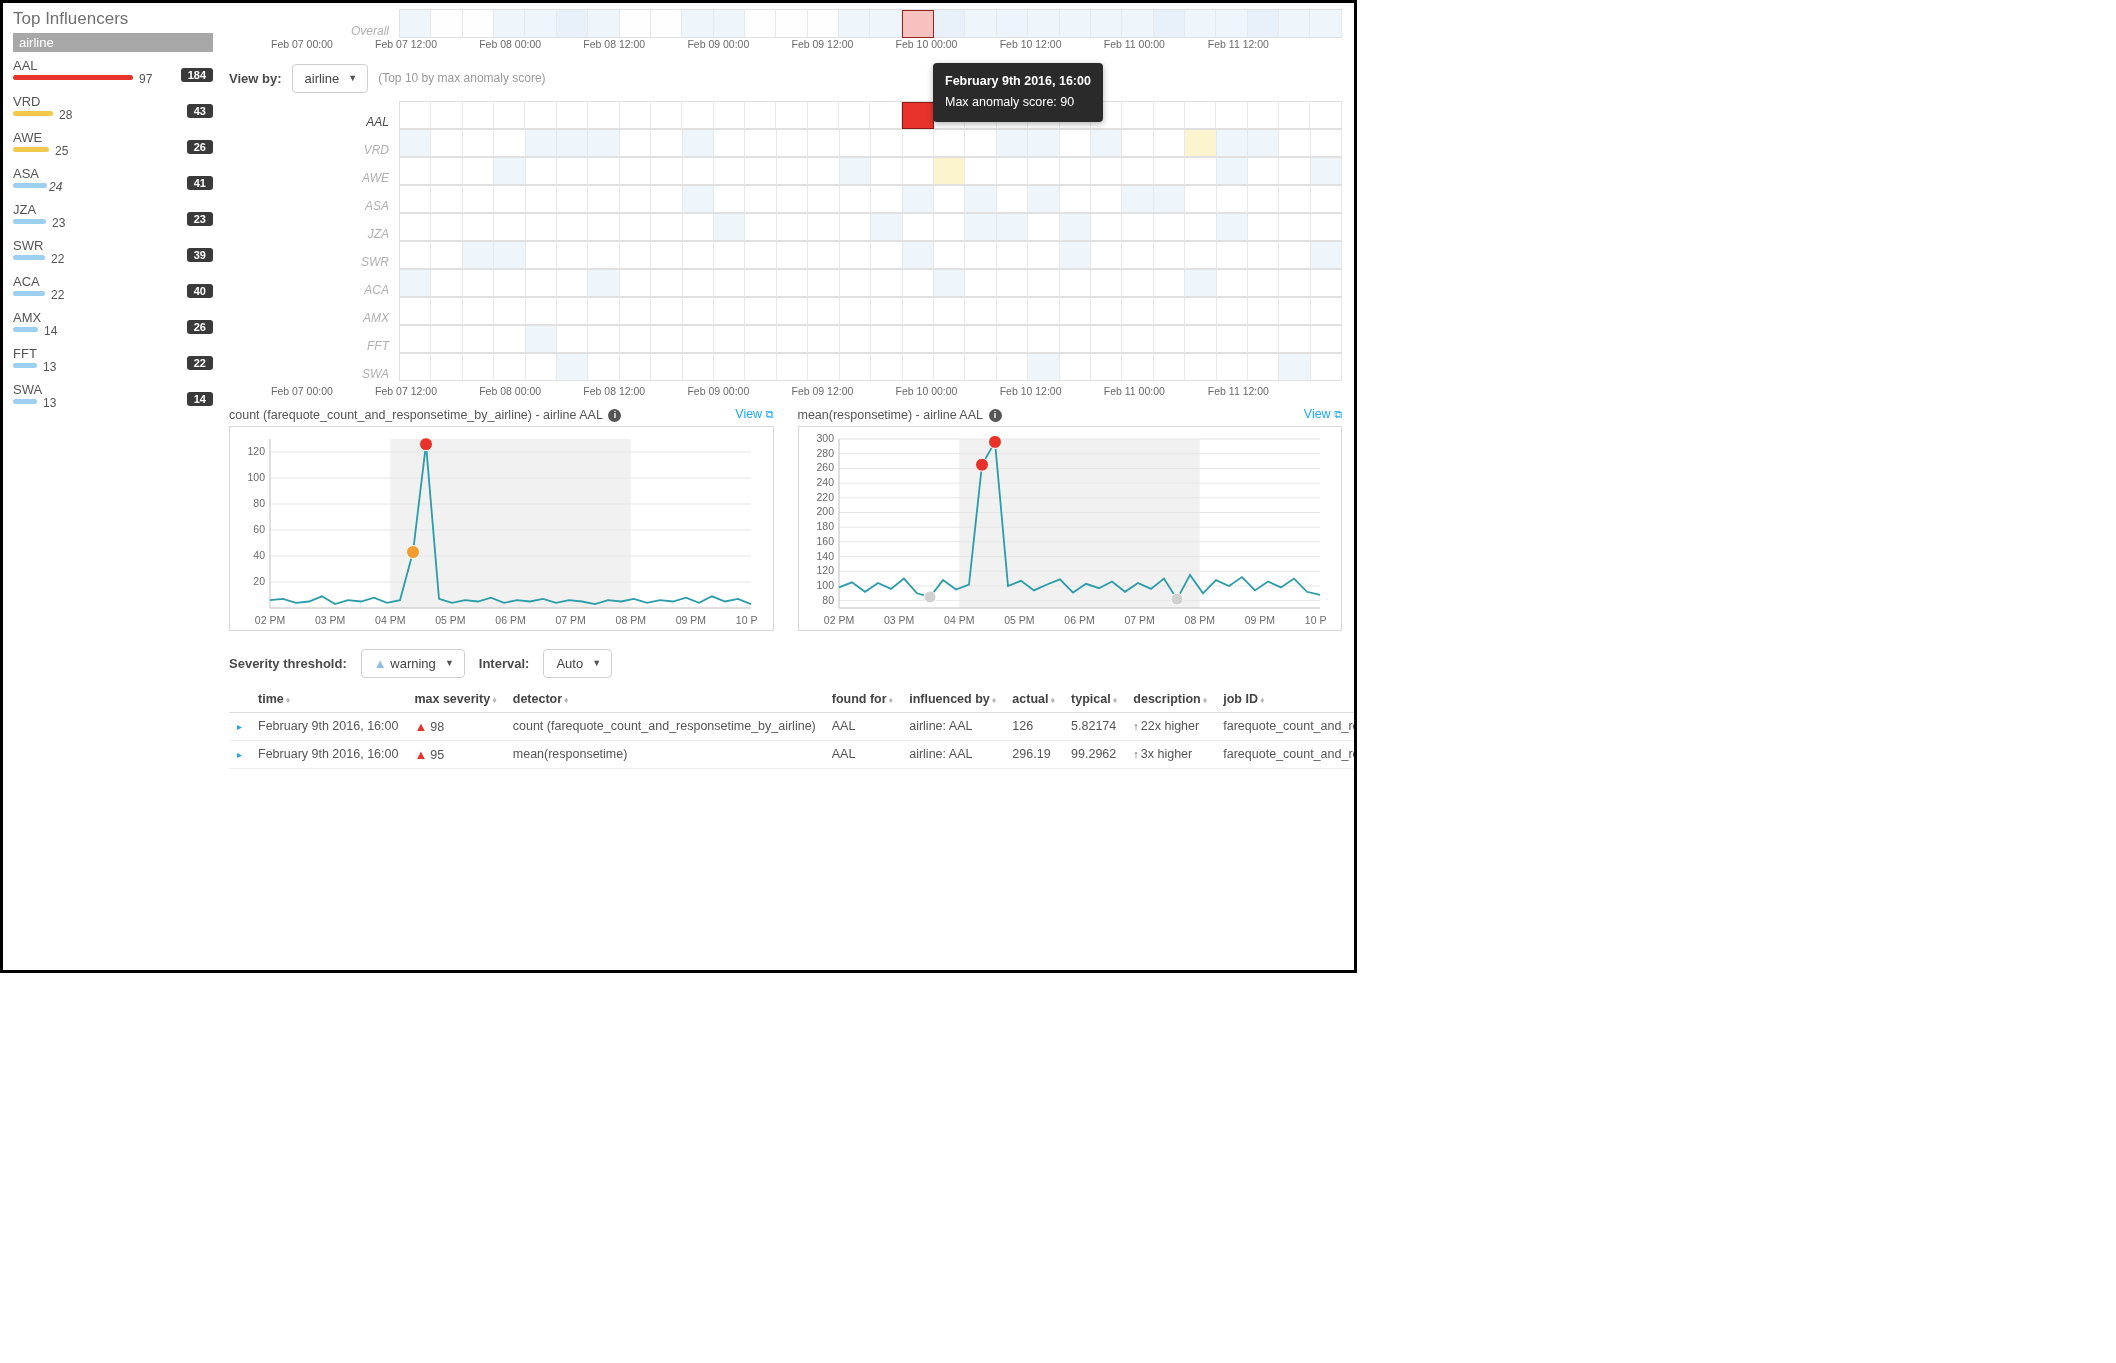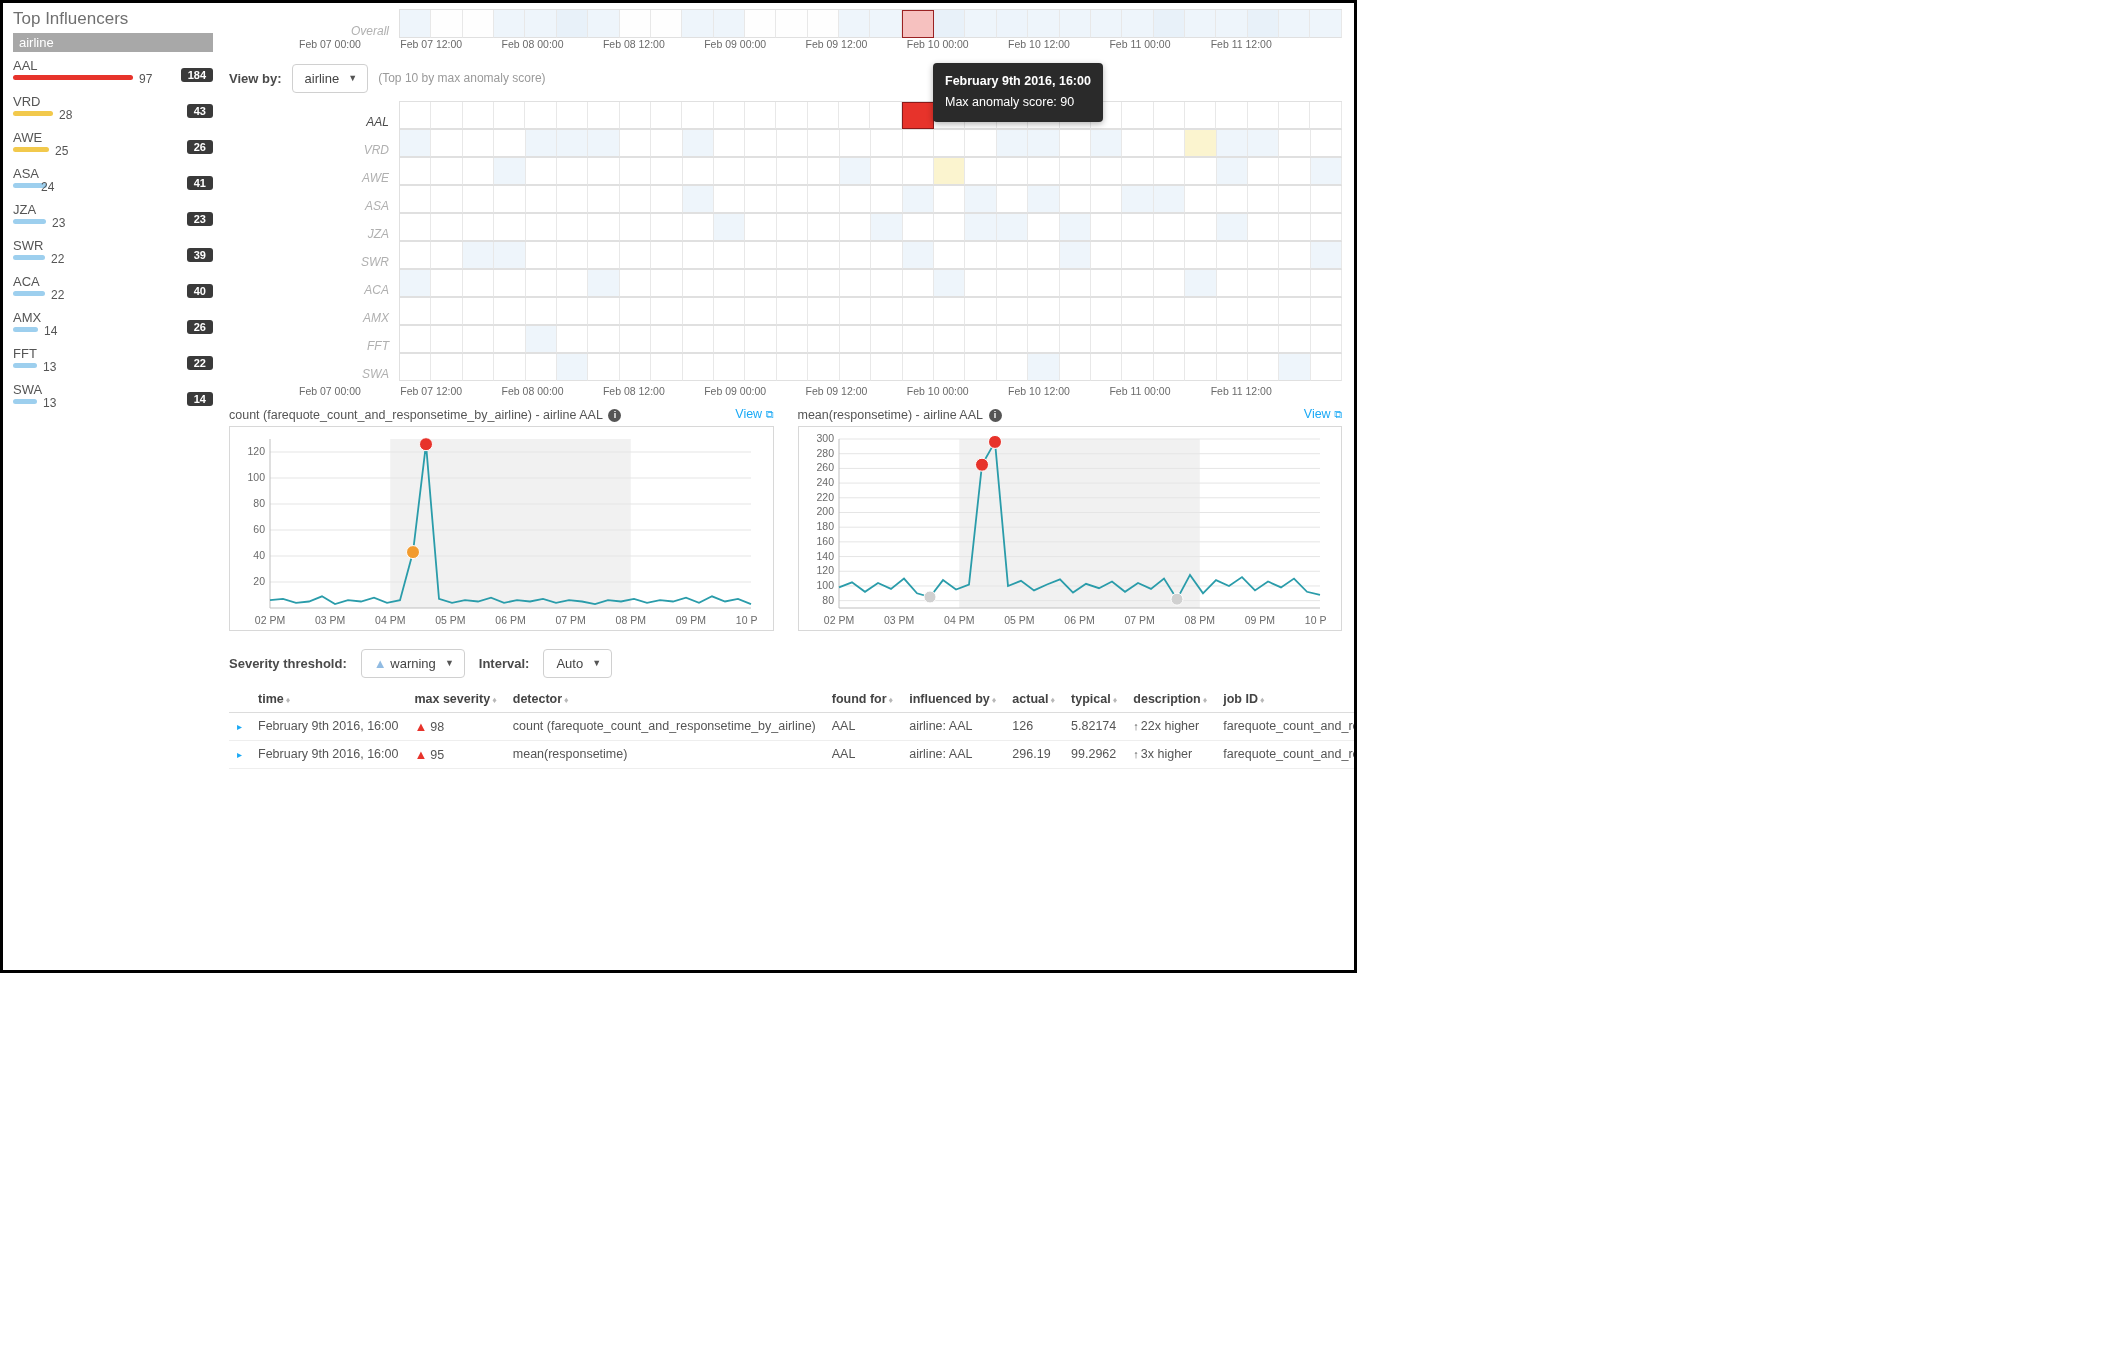--- a/index.html
+++ b/index.html
@@ -20,21 +20,21 @@
 
   
   .main { flex: 1; padding: 6px 12px 6px 6px; overflow: hidden; }
   .section-title { font-size: 17px; color: #707070; font-weight: 400; margin-bottom: 6px; }
 
   .timeline-row { display: flex; align-items: flex-end; font-style: italic; }
   .timeline-label { width: 170px; text-align: right; padding-right: 10px; color: #b0b0b0; font-size: 12px; }
   .timeline-label.active { color: #4a4a4a; }
   .timeline-cells { flex: 1; display: flex; border-top: 1px solid #e0e0e0; border-left: 1px solid #e0e0e0; position: relative; }
   .timeline-cell { flex:1; aspect-ratio: 1 / 0.85; border-right: 1px solid #e8e8e8; border-bottom: 1px solid #e0e0e0; background: #fff; min-height: 24px; }
-  .timeline-ticks { display: flex; margin-left: 100px; justify-content: space-between; }
+  .timeline-ticks { display: flex; margin-left: 72px; justify-content: space-between; }
   .timeline-tick { flex:1; font-size: 10.5px; color: #6a6a6a; text-align: left; white-space: nowrap; position: relative; left: -30px; }
 
   .viewby-row { display: flex; align-items: center; margin: 14px 0 8px 0; gap: 10px; }
   .viewby-label { font-weight: 600; font-size: 13px; }
   .select-box { border: 1px solid #d0d0d0; border-radius: 4px; padding: 6px 28px 6px 12px; background: #fff; position: relative; font-size: 13px; color:#444; }
   .select-box .caret { position: absolute; right: 10px; top: 50%; transform: translateY(-50%); font-size: 9px; color:#555; }
   .muted { color: #9a9a9a; font-size: 12px; }
 
   .swim-lanes .timeline-row { height: 28px; }
   .swim-lanes .timeline-cells { }
@@ -103,21 +103,21 @@
             <div class="inf-bar" style="width:36px;background:#f2c94c;"></div>
           </div>
           <div class="inf-maxval" style="left:42px;">25</div>
           <div class="inf-badge">26</div>
         </div>
         <div class="inf-row">
           <div class="inf-name">ASA</div>
           <div class="inf-bar-track">
             <div class="inf-bar" style="width:34px;background:#9dcfee;"></div>
           </div>
-          <div class="inf-maxval" style="left:28px;">24</div>
+          <div class="inf-maxval" style="left:36px;font-style:italic;">24</div>
           <div class="inf-badge">41</div>
         </div>
         <div class="inf-row">
           <div class="inf-name">JZA</div>
           <div class="inf-bar-track">
             <div class="inf-bar" style="width:33px;background:#9dcfee;"></div>
           </div>
           <div class="inf-maxval" style="left:39px;">23</div>
           <div class="inf-badge">23</div>
         </div>

